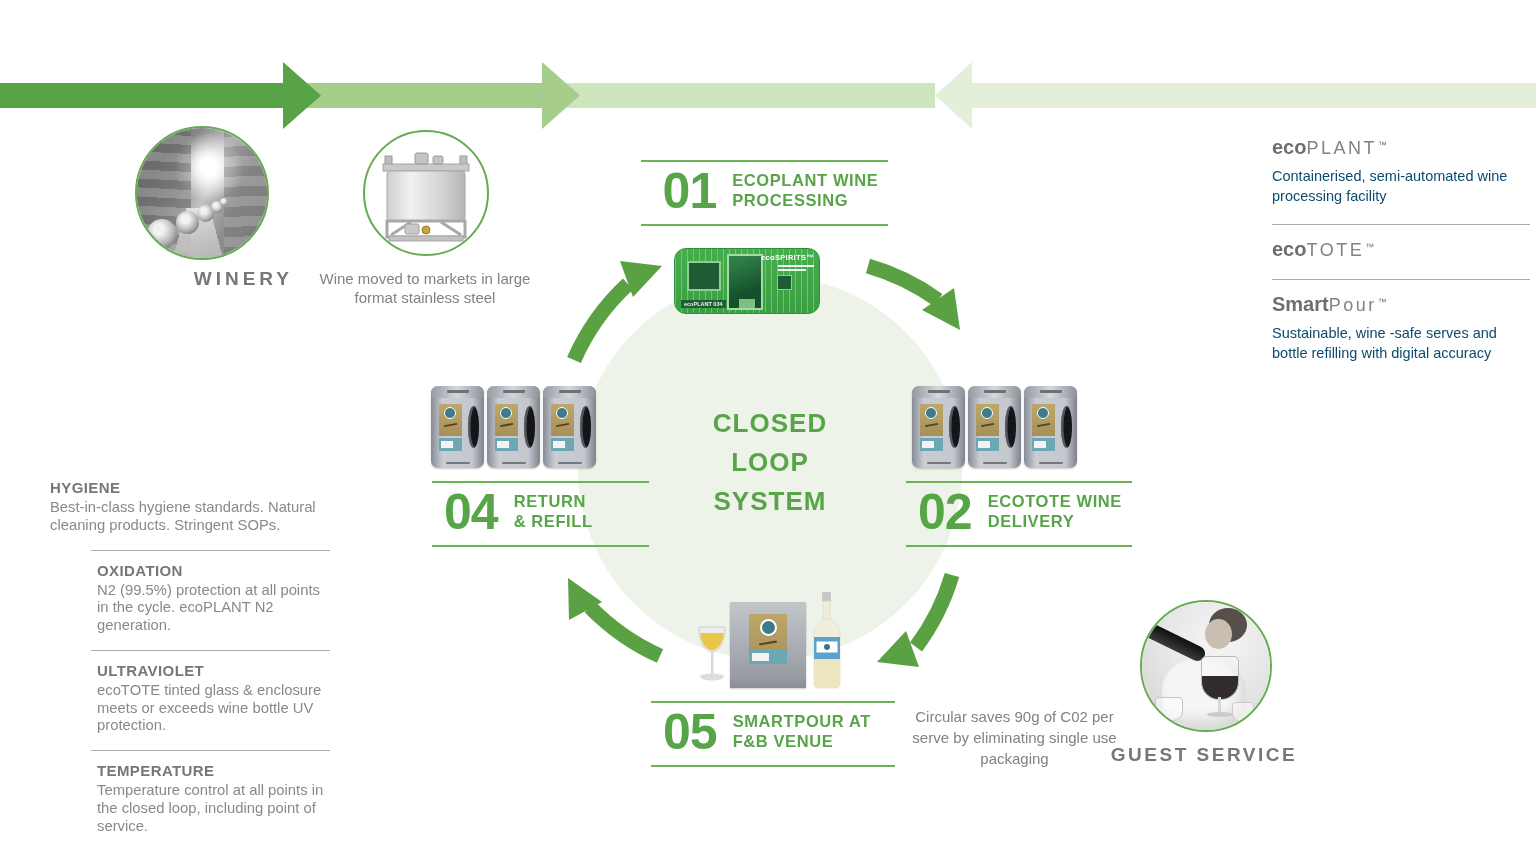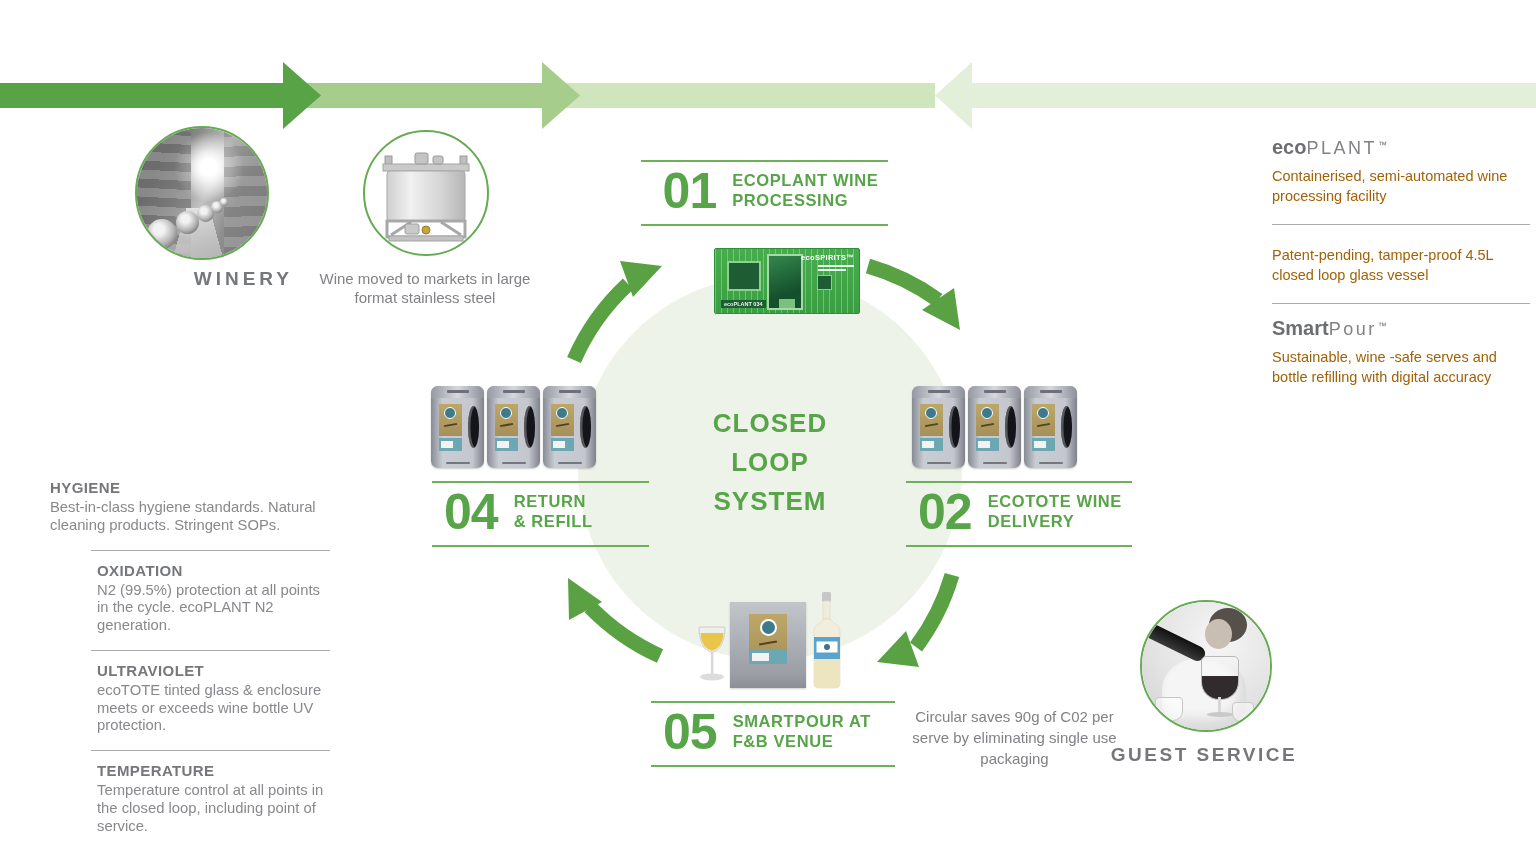--- a/index.html
+++ b/index.html
@@ -67,31 +67,31 @@
   .co2-note{left:912px;top:706px;width:205px;text-align:center;font-size:15px;color:#808285;line-height:1.4;}
 
   
   .rcol{left:1272px;top:136px;width:258px;z-index:3;}
   .ritem{padding:13px 0 18px;}
   .ritem:first-child{padding-top:0;}
   .ritem + .ritem{border-top:1px solid #a8aaad;}
   .rbold{font-weight:700;font-size:20px;color:#6d6e71;}
   .rlight{font-size:18px;color:#808285;letter-spacing:2.5px;}
   .rtm{font-size:9px;color:#6d6e71;vertical-align:super;margin-left:1px;}
-  .rdesc{font-size:14.5px;color:#a16207;line-height:1.35;margin-top:8px;width:264px;}
+  .rdesc{font-size:14.5px;color:#0c4a6e;line-height:1.35;margin-top:8px;width:264px;}
 
   
   .lcol{left:16px;top:468px;width:286px;z-index:3;padding-left:28px;}
   .litem{padding:11px 0 15px 6px;}
   .litem + .litem{border-top:1px solid #a8aaad;margin-left:47px;}
   .lhead{font-weight:700;font-size:15px;color:#75777a;letter-spacing:.4px;}
   .ldesc{font-size:14.8px;color:#87898c;line-height:1.2;margin-top:3px;}
 
   
-  .plant{left:714px;top:248px;width:144px;height:64px;border:1px solid #2e8f3a;border-radius:2px;z-index:3;
+  .plant{left:674px;top:248px;width:144px;height:64px;border:1px solid #2e8f3a;border-radius:12px;z-index:3;
          background:repeating-linear-gradient(90deg,rgba(255,255,255,.28) 0 1px,rgba(255,255,255,0) 1px 6px),
                     linear-gradient(180deg,#46ad4d,#3a9f42);}
   .p-win1{left:12px;top:12px;width:30px;height:26px;background:#1e5c33;border:2px solid #8ed08f;}
   .p-door{left:52px;top:5px;width:32px;height:52px;background:linear-gradient(160deg,#2f8049 10%,#15502c 70%);border:2px solid #a5d9a6;}
   .p-win2{left:102px;top:26px;width:13px;height:13px;background:#1e5c33;border:1px solid #8ed08f;}
   .p-brand{right:5px;top:4px;color:#fff;font-weight:700;font-size:7.5px;letter-spacing:.3px;}
   .p-line1{right:5px;top:16px;width:36px;height:2px;background:rgba(255,255,255,.9);}
   .p-line2{right:13px;top:20px;width:28px;height:2px;background:rgba(255,255,255,.9);}
   .p-badge{left:6px;bottom:5px;background:#1e5c33;color:#eaf4ea;font-size:5.5px;font-weight:700;padding:1px 3px;}
   .p-badge2{left:64px;bottom:5px;width:16px;height:9px;background:#7cc07f;}
@@ -356,21 +356,21 @@
     <div class="abs g-foot"></div>
   </div>
   <div class="abs guest-cap content">GUEST SERVICE</div>
 
   <div class="abs rcol">
     <div class="ritem">
       <div><span class="rbold">eco</span><span class="rlight">PLANT</span><sup class="rtm">™</sup></div>
       <div class="rdesc">Containerised, semi-automated wine processing facility</div>
     </div>
     <div class="ritem">
-      <div class="rdesc">Patent-pending, tamper-proof 4.5L closed loop glass vessel</div>
+      <div><span class="rbold">eco</span><span class="rlight">TOTE</span><sup class="rtm">™</sup></div>
     </div>
     <div class="ritem">
       <div><span class="rbold">Smart</span><span class="rlight">Pour</span><sup class="rtm">™</sup></div>
       <div class="rdesc">Sustainable, wine -safe serves and bottle refilling with digital accuracy</div>
     </div>
   </div>
 
   <div class="abs lcol">
     <div class="litem">
       <div class="lhead">HYGIENE</div>

